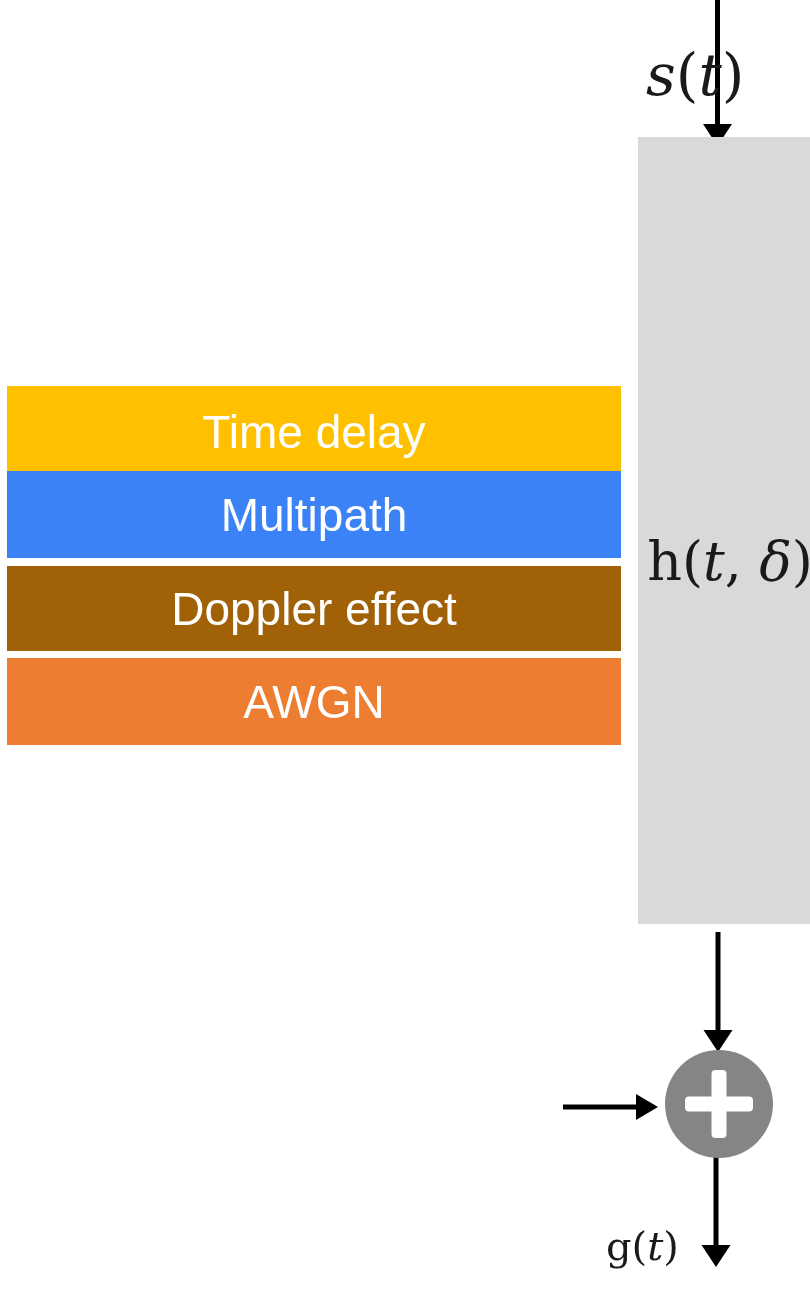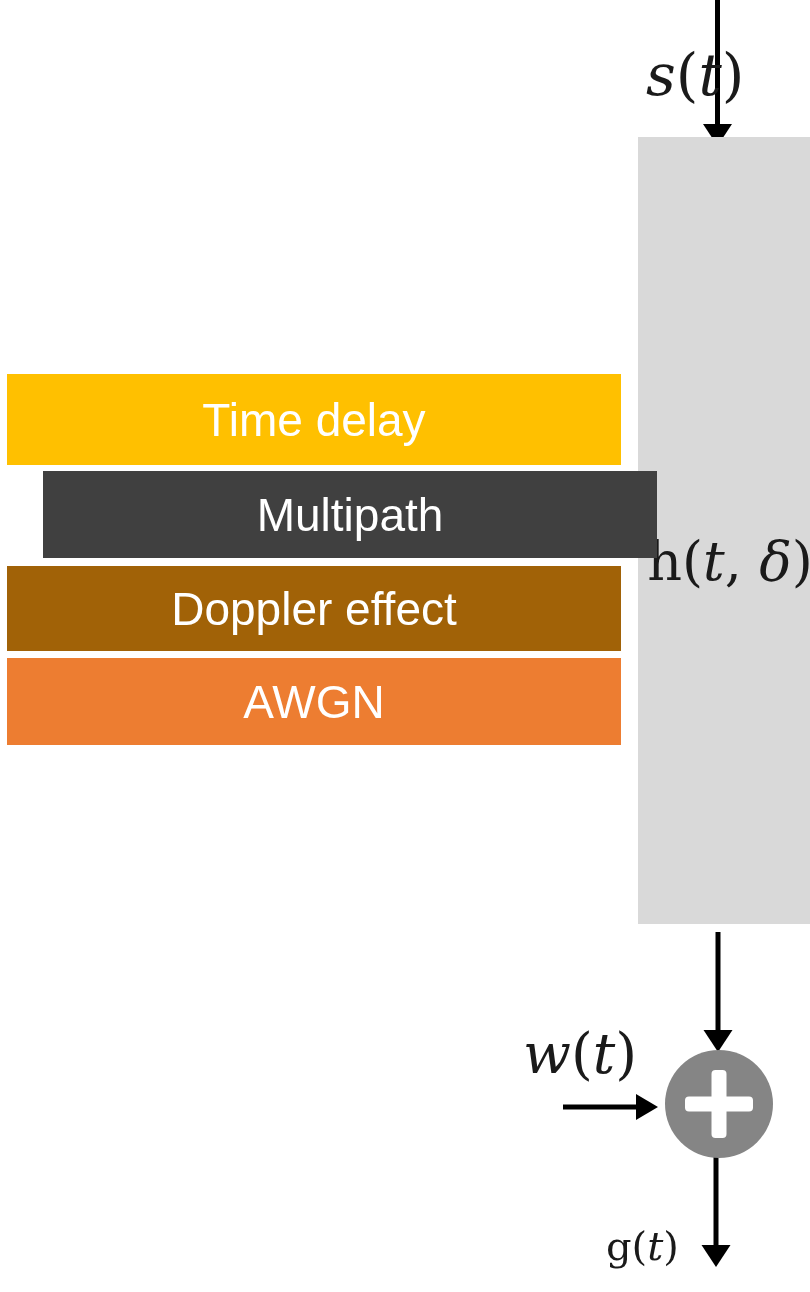--- a/index.html
+++ b/index.html
@@ -79,21 +79,21 @@
     width: 614px;
     display: flex;
     align-items: center;
     justify-content: center;
   }
   .bar span {
     color: #ffffff;
     font-size: 46px;
     font-family: "Liberation Sans", sans-serif;
   }
-  .bar-0 { top: 4px;     height: 91px; }
+  .bar-0 { top: 16px;     height: 91px; }
   .bar-1 { top: 101px; height: 87px; }
   .bar-2 { top: 196px; height: 85px; }
   .bar-3 { top: 288px; height: 87px; align-items: center; }
 
   .adder {
     position: absolute;
     left: 665px;
     top: 1050px;
     width: 108px;
     height: 108px;
@@ -143,32 +143,31 @@
   <div class="mlabel s-label"><span class="var">s</span><span>(</span><span class="var">t</span><span>)</span></div>
 
   <div class="channel-block" style="background: rgb(217, 217, 217);">
     <div class="channel-label"><span>h</span><span>(</span><span class="var">t</span><span>, </span><span class="var">δ</span><span>)</span></div>
   </div>
 
   <div class="bars">
     <div class="bar bar-0" style="background: rgb(255, 192, 0);">
       <span>Time delay</span>
     </div>
-    <div class="bar bar-1" style="background: #404040; margin-left: 36px;">
+    <div class="bar bar-1" style="background: #3b82f6;">
       <span>Multipath</span>
     </div>
     <div class="bar bar-2" style="background: #a16207;">
       <span>Doppler effect</span>
     </div>
     <div class="bar bar-3" style="background: rgb(237, 125, 49);">
       <span>AWGN</span>
     </div>
   </div>
 
-  <div class="mlabel w-label"><span class="var">w</span><span>(</span><span class="var">t</span><span>)</span></div>
 
   <div class="adder" aria-label="+" style="background: rgb(133, 133, 133);">
     <div class="plus-h" style="background: rgb(255, 255, 255);"></div>
     <div class="plus-v" style="background: rgb(255, 255, 255);"></div>
   </div>
 
   <div class="mlabel g-label"><span>g</span><span>(</span><span class="var">t</span><span>)</span></div>
 
 </div>
 

